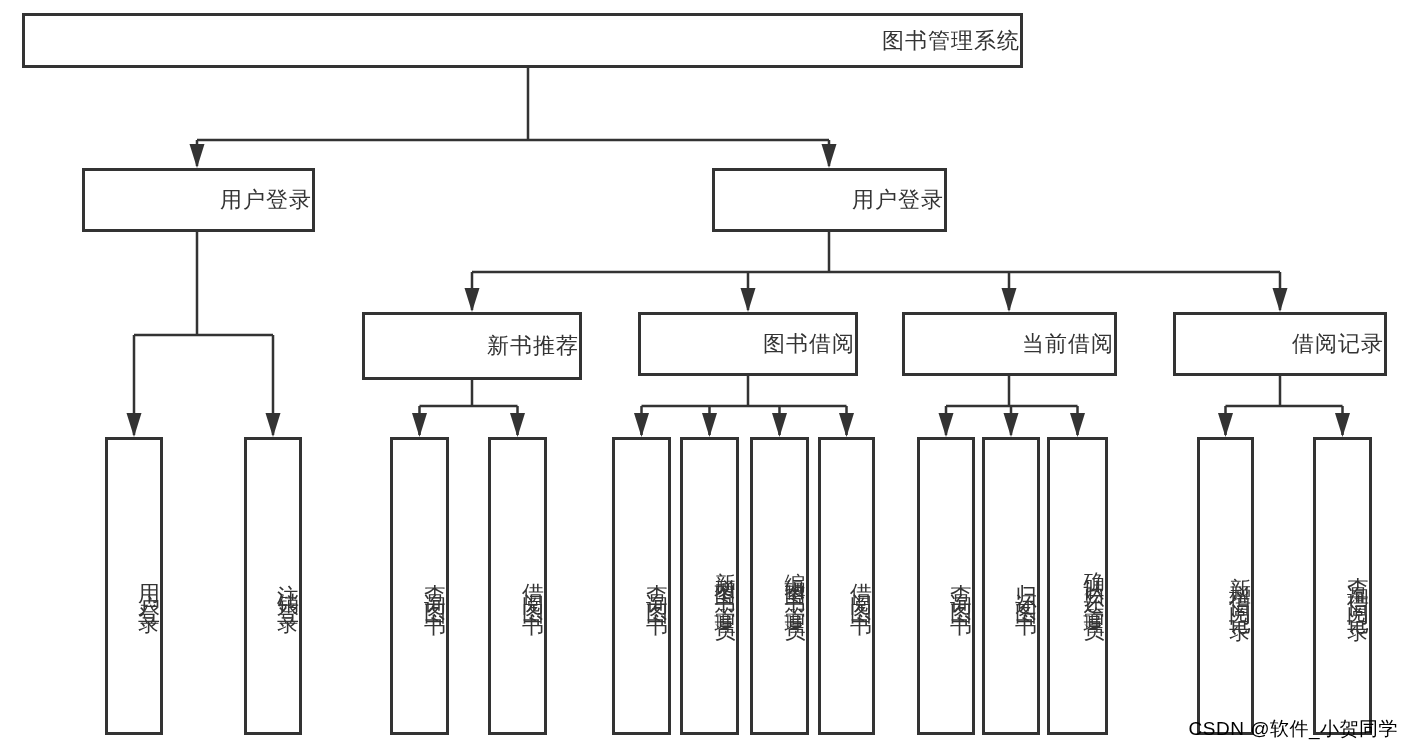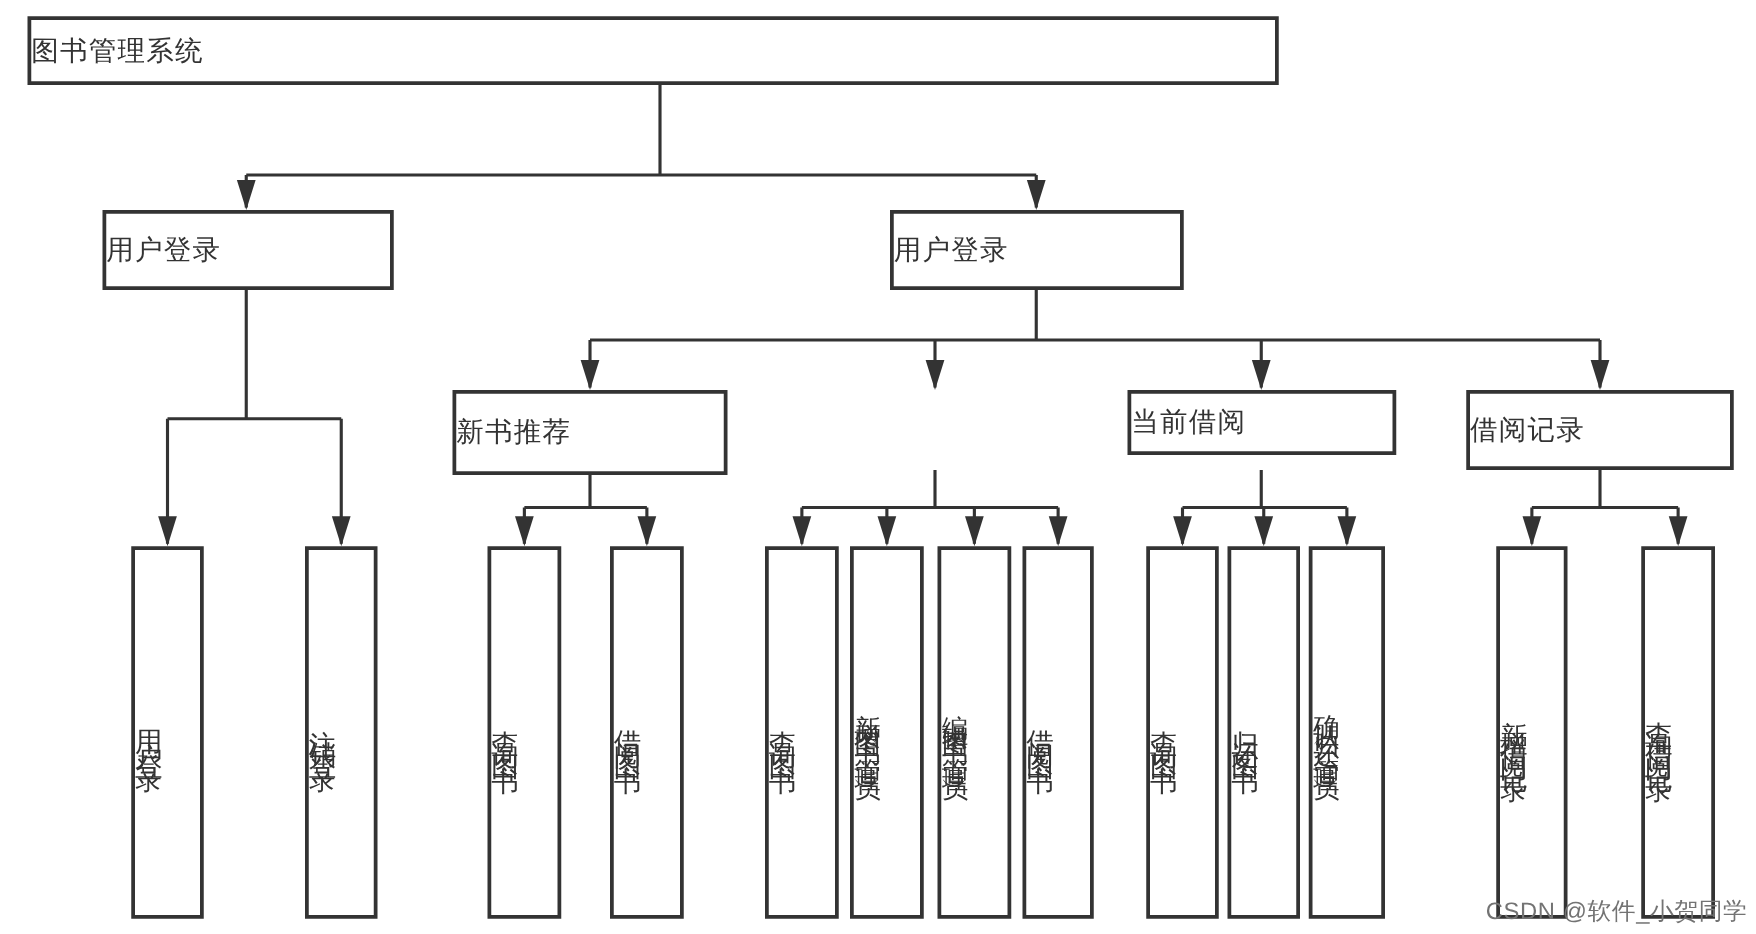--- a/index.html
+++ b/index.html
@@ -17,21 +17,21 @@
     left: 0; top: 0;
     z-index: 1;
   }
   .node {
     position: absolute;
     box-sizing: border-box;
     background: #ffffff;
     border: 3px solid #333333;
     display: flex;
     align-items: center;
-    justify-content: flex-start;
+    justify-content: flex-end;
     z-index: 2;
   }
   .node .lbl {
     color: #333333;
     font-size: 22px;
     letter-spacing: 1px;
     white-space: nowrap;
   }
   .node.v .lbl {
     writing-mode: vertical-rl;
@@ -39,21 +39,21 @@
     letter-spacing: 10px;
     line-height: 1;
   }
   .node.v .lbl.long { letter-spacing: 7px; font-size: 21px; }
   .node.v .lbl.mid  { letter-spacing: 9px; }
   .watermark {
     position: absolute;
     right: 7px;
     top: 716px;
     font-size: 19px;
-    color: #737373;
+    color: #000000;
     letter-spacing: 0.5px;
     z-index: 5;
     white-space: nowrap;
   }
 </style>
 </head>
 <body>
 
 <div class="canvas">
 
@@ -104,21 +104,24 @@
   <div class="node h" style="left:82px; top:168px; width:233px; height:64px">
     <span class="lbl">用户登录</span>
   </div>
   <div class="node h" style="left:712px; top:168px; width:235px; height:64px">
     <span class="lbl">用户登录</span>
   </div>
 
   <div class="node h" style="left:362px; top:312px; width:220px; height:68px">
     <span class="lbl">新书推荐</span>
   </div>
-  <div class="node h" style="left:902px; top:312px; width:215px; height:52px">
+  <div class="node h" style="left:638px; top:312px; width:220px; height:64px">
+    <span class="lbl">图书借阅</span>
+  </div>
+  <div class="node h" style="left:902px; top:312px; width:215px; height:64px">
     <span class="lbl">当前借阅</span>
   </div>
   <div class="node h" style="left:1173px; top:312px; width:214px; height:64px">
     <span class="lbl">借阅记录</span>
   </div>
 
   <div class="node v" style="left:105px; top:437px; width:58px; height:298px">
     <span class="lbl">用户登录</span>
   </div>
   <div class="node v" style="left:244px; top:437px; width:58px; height:298px">

